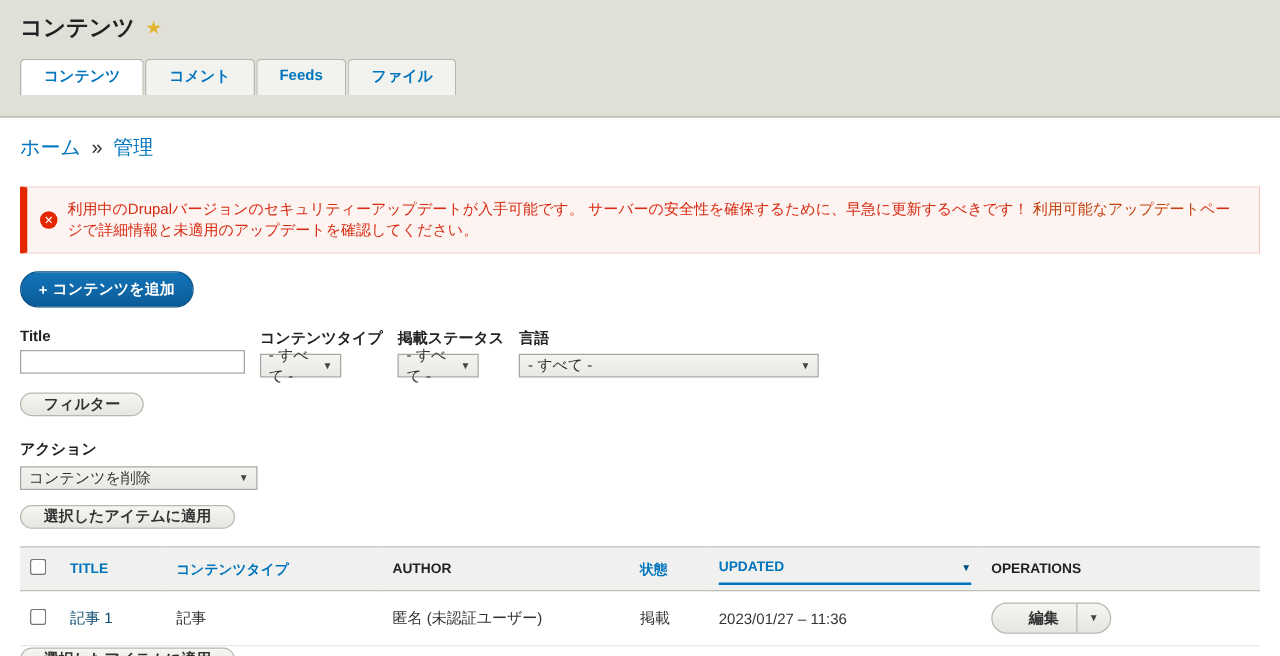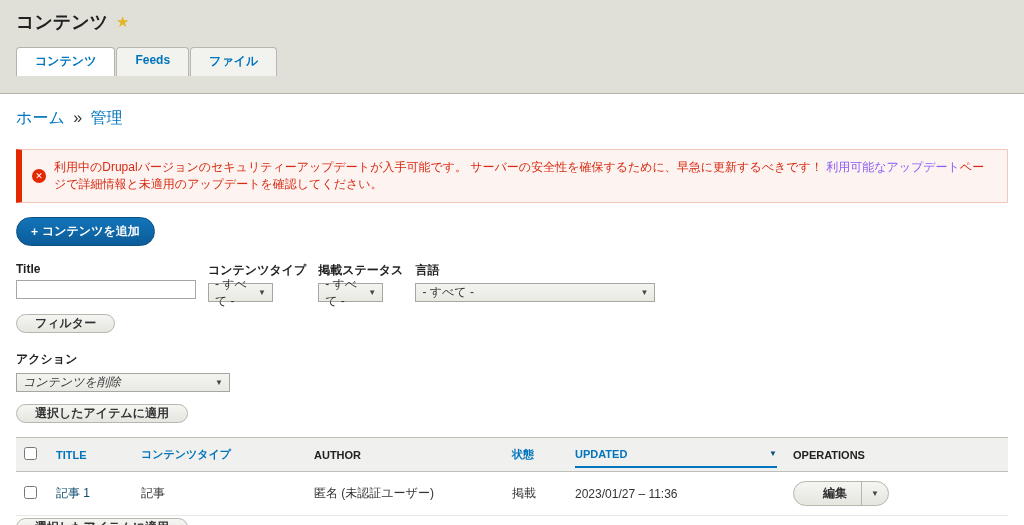--- a/index.html
+++ b/index.html
@@ -31,21 +31,21 @@
 
   .error-banner {
     background:#fdf3f1; border:1px solid #f3c7be; border-left:6px solid #e32700;
     color:#d72b12; padding:9px 12px 9px 10px; font-size:12px; margin-bottom:14px;
     display:flex; align-items:center; gap:8px; border-radius:1px;
   }
   .error-icon {
     flex:0 0 auto; width:14px; height:14px; border-radius:50%; background:#e32700;
     color:#fff; font-size:9px; line-height:14px; text-align:center; font-weight:bold;
   }
-  .error-banner a { color:#8b5cf6; }
+  .error-banner a { color:#c2410c; }
 
   .btn-blue {
     display:inline-flex; align-items:center; gap:4px;
     background:linear-gradient(#1274b8,#0b5c99); color:#fff; font-weight:bold; font-size:12px;
     border:1px solid #0a5186; border-radius:20em; padding:5px 14px; cursor:pointer;
   }
   .btn-gray {
     display:inline-block; background:linear-gradient(#f5f5f2,#e6e6e0); color:#333;
     font-weight:bold; font-size:12px; border:1px solid #b7b7b0; border-radius:20em;
     padding:0 18px; cursor:pointer;
@@ -53,21 +53,21 @@
 
   .filter-row { display:flex; gap:12px; margin:16px 0 0 0; }
   .f-label { font-weight:bold; font-size:12px; margin-bottom:4px; display:block; color:#222; }
   .text-input { width:180px; height:19px; border:1px solid #a6a7a2; background:#fff; padding:0 4px; font-size:12px; }
   .fakeselect {
     height:19px; border:1px solid #a6a7a2; background:linear-gradient(#f3f3f0,#e9e9e4);
     display:flex; align-items:center; justify-content:space-between;
     font-size:12px; color:#333; padding:0 6px; cursor:pointer; gap:8px;
   }
   .fakeselect .caret { font-size:8px; color:#444; }
-  .w-narrow { width:65px; } .w-wide { width:240px; } .w-action { width:214px;font-style:italic; }
+  .w-narrow { width:65px; } .w-wide { width:240px; } .w-action { width:190px; }
   .filter-btn-row { margin:12px 0 0 0; }
   .action-block { margin:18px 0 0 0; }
   .action-block .f-label { margin-bottom:5px; }
   .apply-row { margin:12px 0 0 0; }
 
   
   table { width:992px; border-collapse:collapse; margin-top:14px; }
   thead tr { background:#f0f0ee; border-top:1px solid #bfbfba; border-bottom:1px solid #bfbfba; }
   th { text-align:left; font-size:11px; font-weight:bold; padding:9px 8px; color:#222; }
   th a { color:#0074bd; }
@@ -92,20 +92,21 @@
 </head>
 <body>
 
 <div class="page-header">
   <h1 class="page-title">
     <span>コンテンツ</span>
     <span class="star">★</span>
   </h1>
   <ul class="tabs">
     <li class="tab active">コンテンツ</li>
+    <li class="tab">コメント</li>
     <li class="tab">Feeds</li>
     <li class="tab">ファイル</li>
   </ul>
 </div>
 
 <div class="content">
 
   <div class="breadcrumb">
     <a href="#">ホーム</a>
     <span class="sep">»</span>

